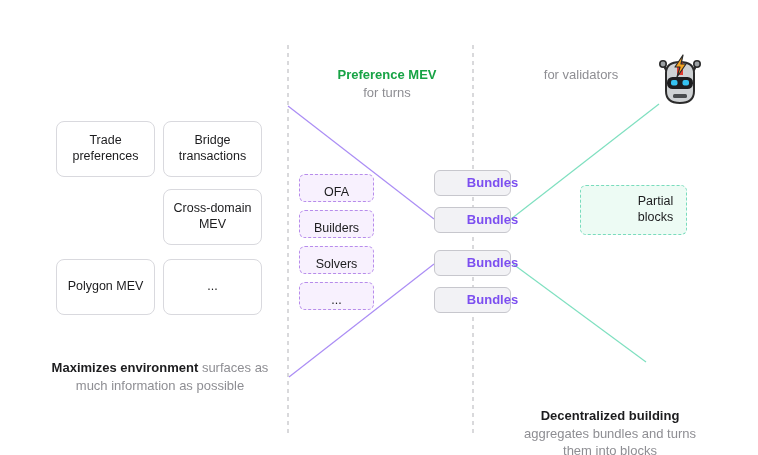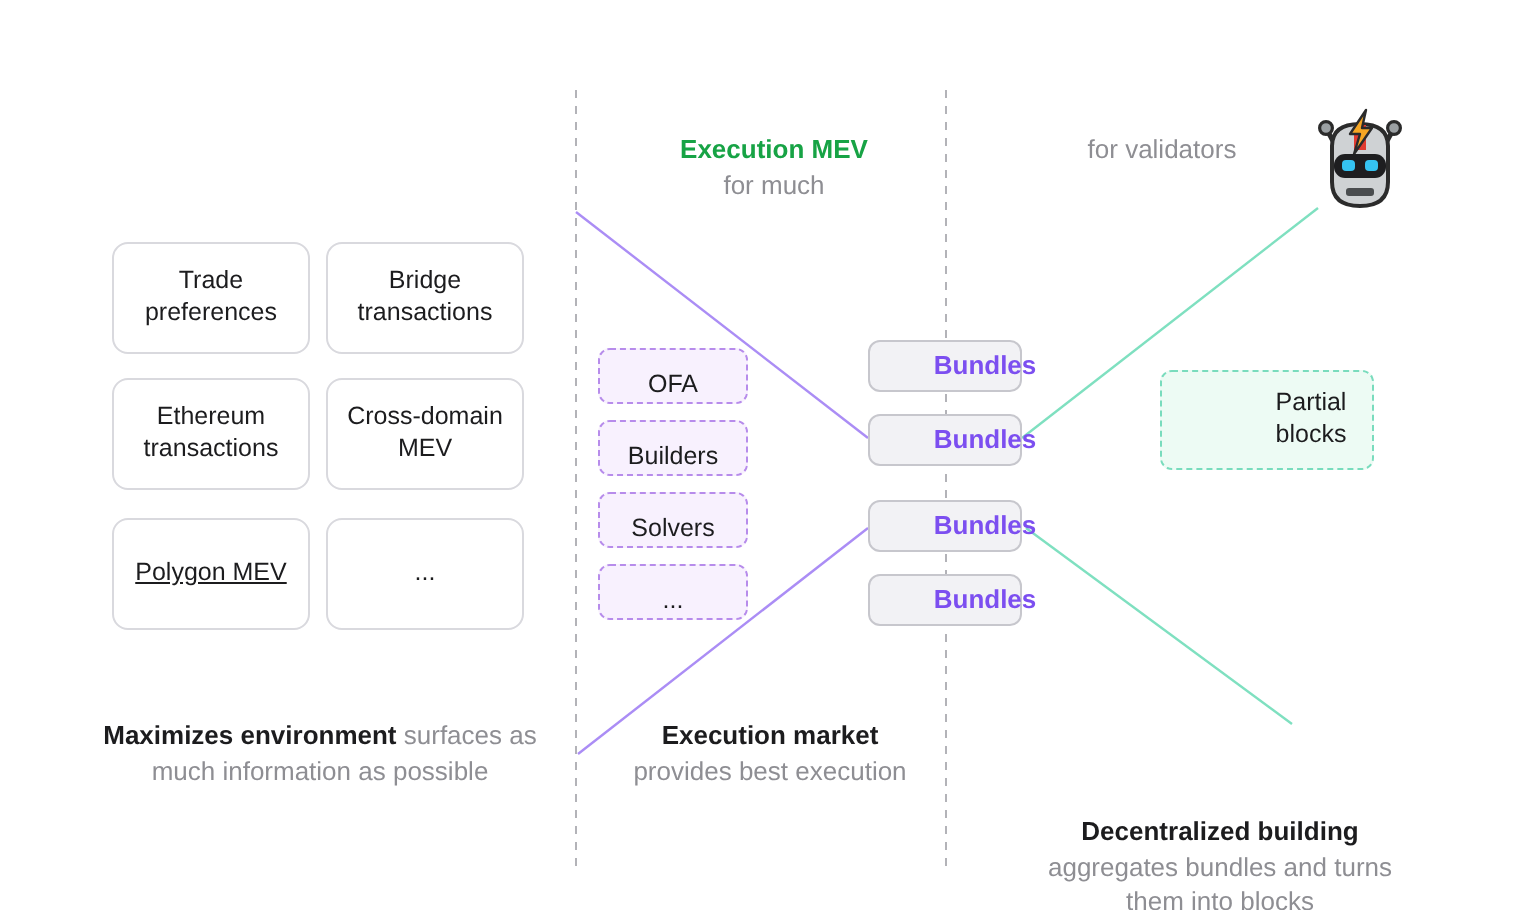--- a/index.html
+++ b/index.html
@@ -45,22 +45,22 @@
   <svg class="overlay" viewBox="0 0 758 455">
     <line class="divider" x1="288" y1="45" x2="288" y2="433"></line>
     <line class="divider" x1="473" y1="45" x2="473" y2="433"></line>
     <line class="purple-line" x1="288" y1="106" x2="434" y2="219"></line>
     <line class="purple-line" x1="289" y1="377" x2="434" y2="264"></line>
     <line class="green-line" x1="511" y1="219" x2="659" y2="104"></line>
     <line class="green-line" x1="513" y1="264" x2="646" y2="362"></line>
   </svg>
 
   <div class="heading heading-green" style="left:307px;top:66px;">
-    <span class="t">Execution MEV</span>
-    <span class="s">for much</span>
+    <span class="t">Preference MEV</span>
+    <span class="s">for turns</span>
   </div>
   <div class="heading heading-red" style="left:501px;top:66px;">
     <span class="s">for validators</span>
   </div>
 
   <svg class="robot" style="left:656px;top:53px;" width="48" height="52" viewBox="0 0 48 52">
 
     <line x1="8" y1="13" x2="13" y2="22" stroke="#2b2b2b" stroke-width="2.4"></line>
     <line x1="40" y1="13" x2="35" y2="22" stroke="#2b2b2b" stroke-width="2.4"></line>
     <circle cx="7" cy="11" r="3.2" fill="#9ba0a3" stroke="#2b2b2b" stroke-width="1.6"></circle>
@@ -78,27 +78,24 @@
 
     <rect x="17" y="41" width="14" height="4" rx="1.5" fill="#4a4d4f"></rect>
   </svg>
 
   <div class="box pref-box" style="left:56px;top:121px;">
       <span>Trade preferences</span>
     </div>
   <div class="box pref-box" style="left:163px;top:121px;">
       <span>Bridge transactions</span>
     </div>
-  <div class="box pref-box" style="left:56px;top:189px;">
-      <span>Ethereum transactions</span>
-    </div>
   <div class="box pref-box" style="left:163px;top:189px;">
       <span>Cross-domain MEV</span>
     </div>
-  <div class="box pref-box" style="left:56px;top:259px;text-decoration:underline;">
+  <div class="box pref-box" style="left:56px;top:259px;">
       <span>Polygon MEV</span>
     </div>
   <div class="box pref-box" style="left:163px;top:259px;">
       <span>...</span>
     </div>
 
   <div class="box actor-box" style="left:299px;top:174px;">
       <span>OFA</span>
     </div>
   <div class="box actor-box" style="left:299px;top:210px;">
@@ -125,22 +122,18 @@
     </div>
 
   <div class="box block-box" style="left:580px;top:185px;padding-left:44px;">
       <span>Partial blocks</span>
     </div>
 
   <div class="caption" style="left:48px;top:359px;width:224px;">
     <span class="b">Maximizes environment</span>
     <span>surfaces as much information as possible</span>
   </div>
-  <div class="caption stacked" style="left:300px;top:359px;width:170px;">
-    <span class="b">Execution market</span>
-    <span>provides best execution</span>
-  </div>
   <div class="caption stacked" style="left:508px;top:359px;width:204px;margin-top:48px;">
     <span class="b">Decentralized building</span>
     <span>aggregates bundles and turns them into blocks</span>
   </div>
 
 </div>
 
 </body></html>

